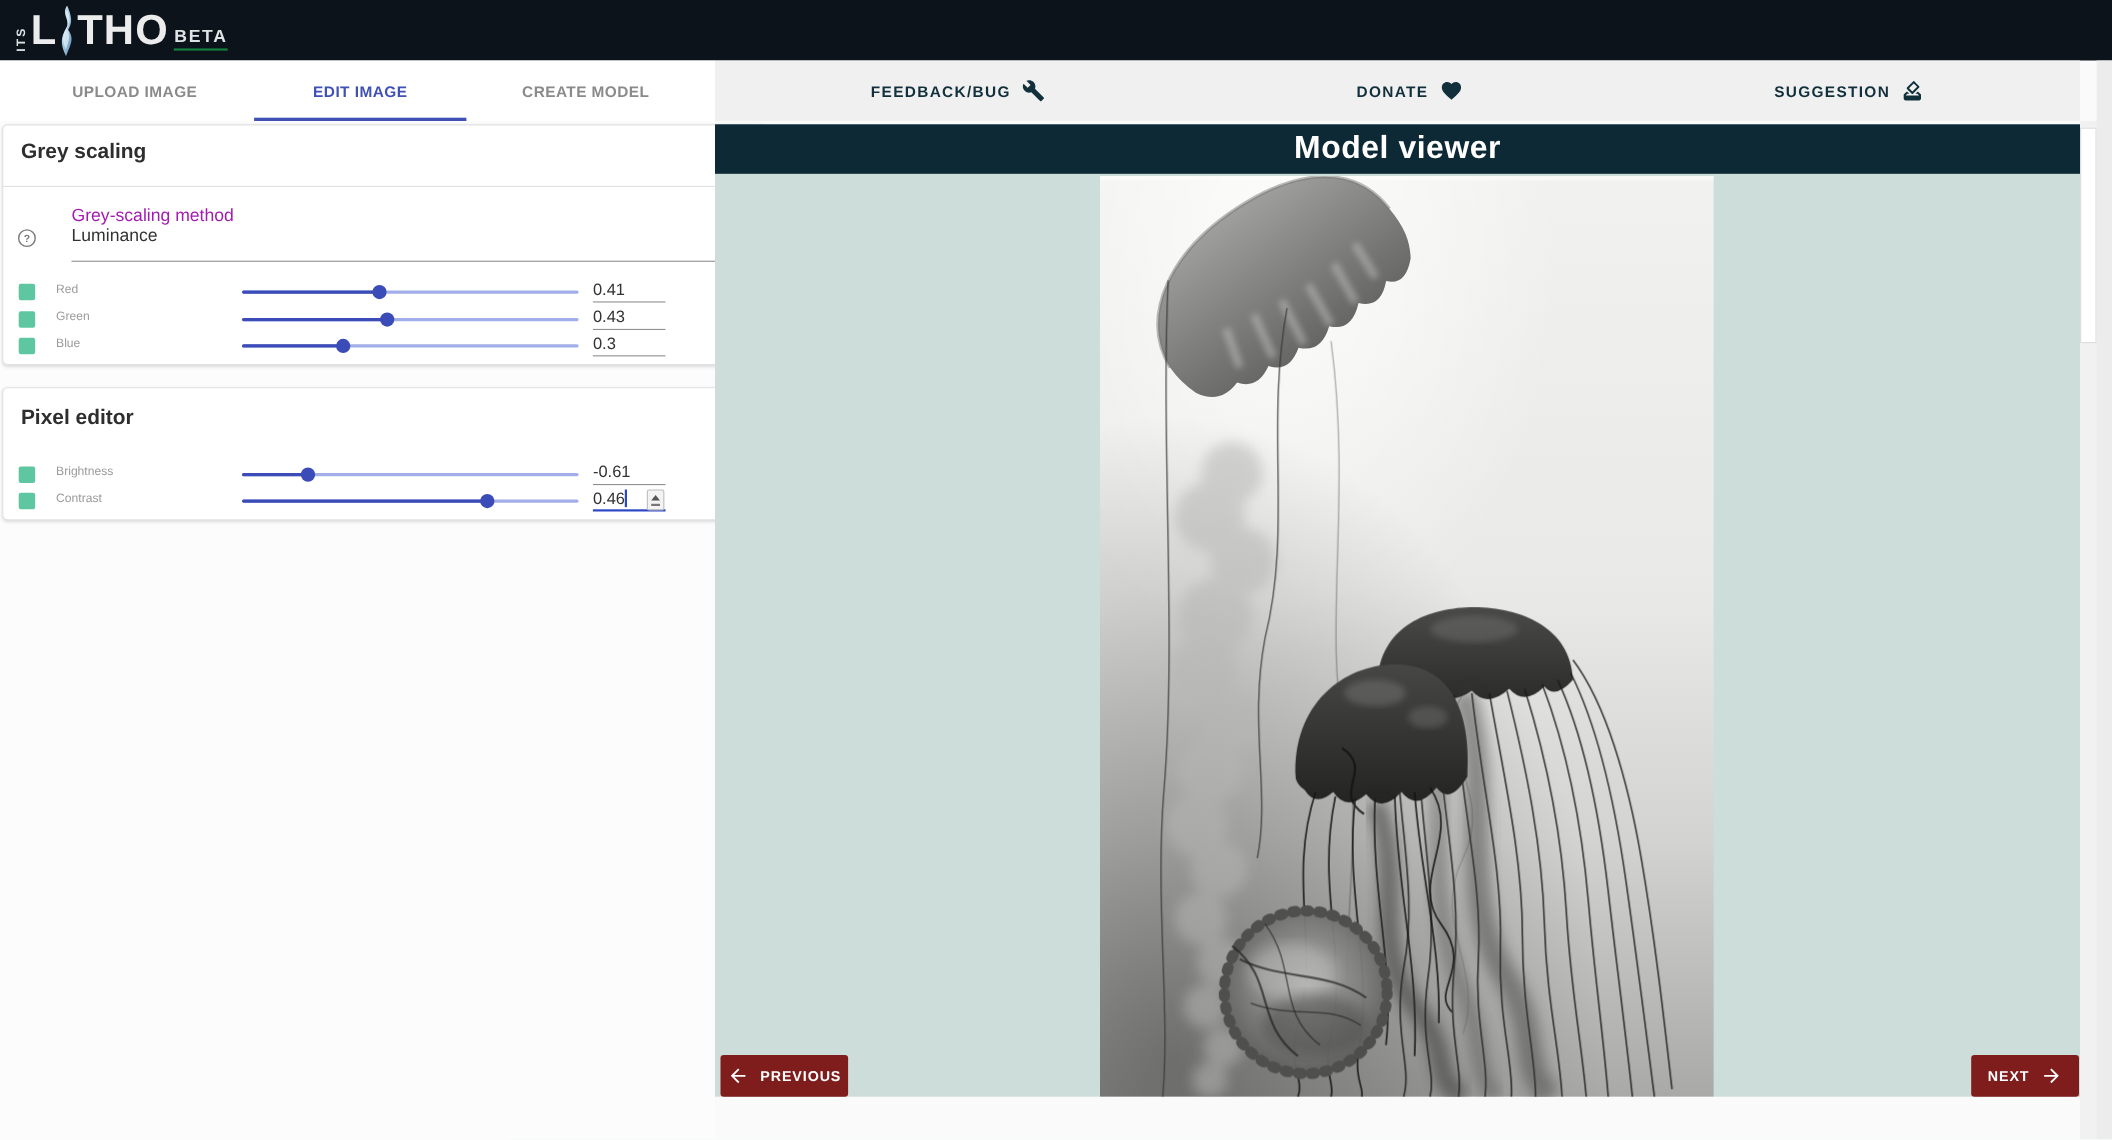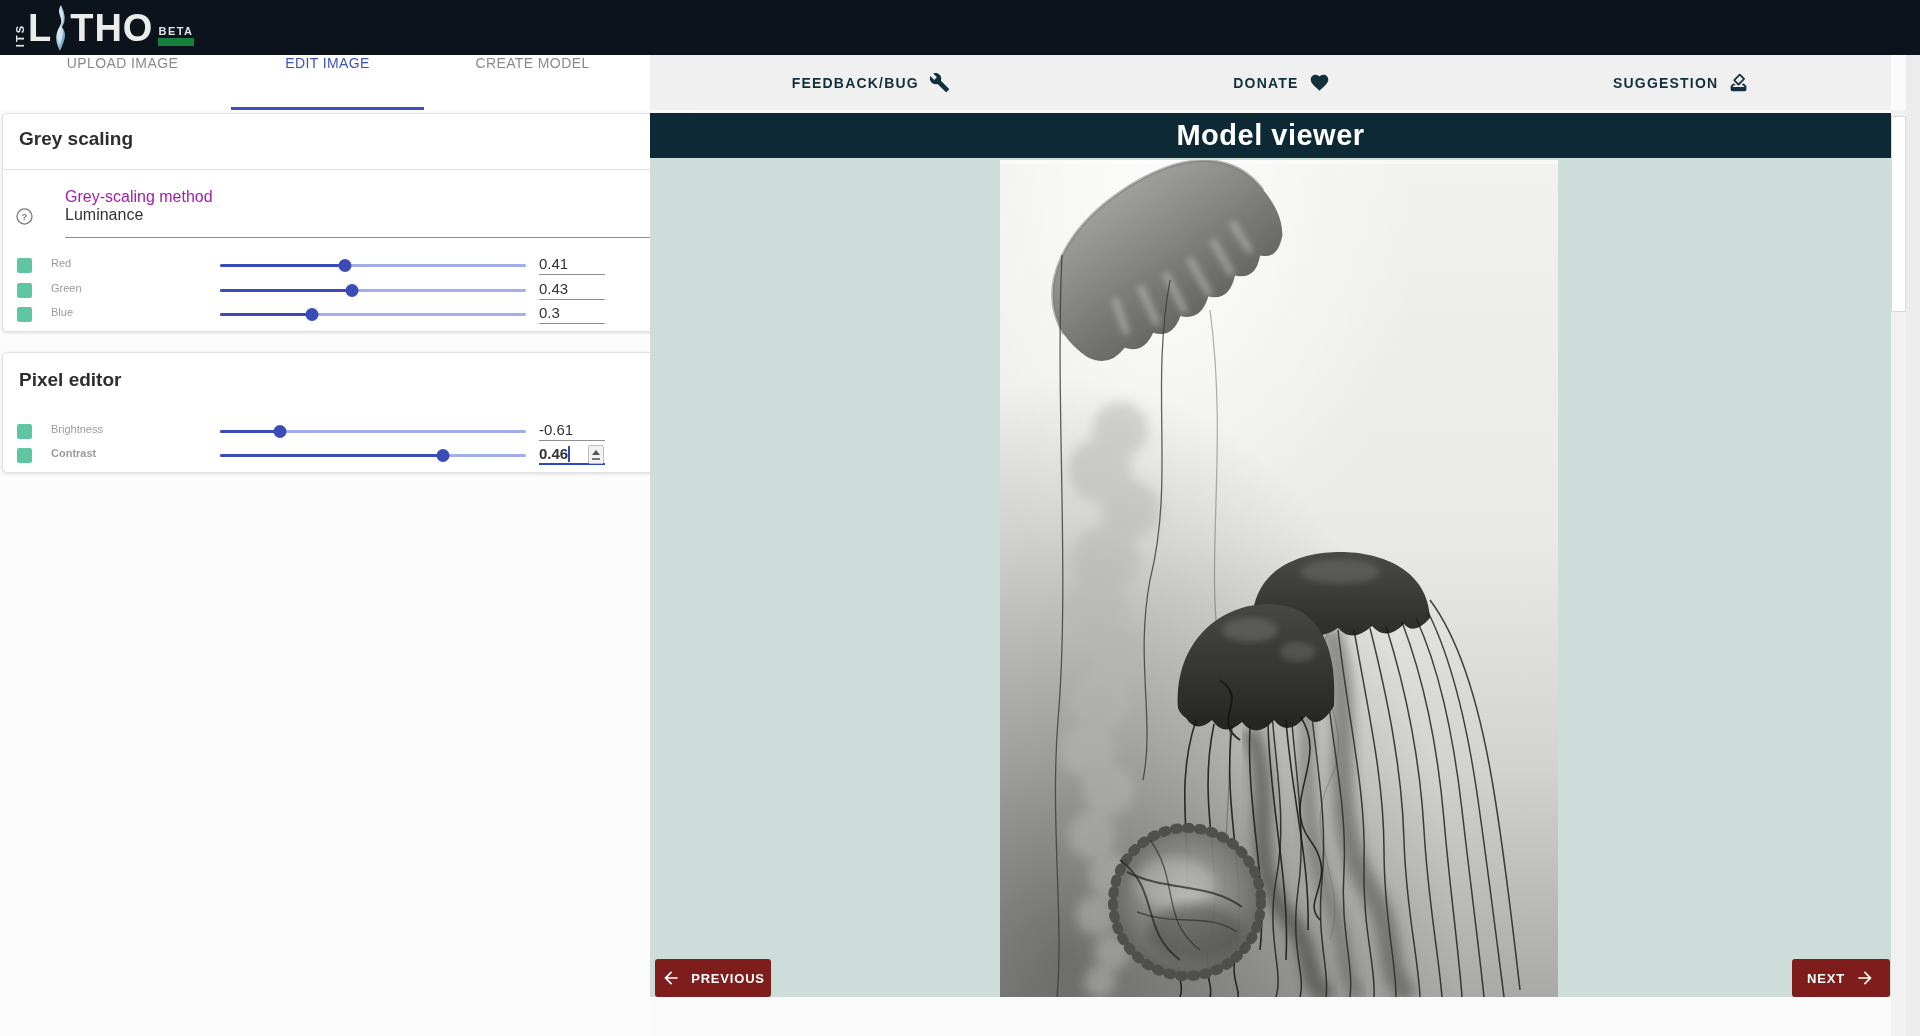--- a/index.html
+++ b/index.html
@@ -8,28 +8,28 @@
          font-family:"Liberation Sans",sans-serif;background:#fafafa;}
 
   
   .topbar{position:absolute;left:0;top:0;width:1920px;height:55px;background:#0c131b;
           display:flex;align-items:center;padding-left:14px;}
   .logo{display:flex;align-items:flex-end;height:52px;}
   .logo-its{writing-mode:vertical-rl;transform:rotate(180deg);font-size:11px;font-weight:700;
             color:#dfe3e6;letter-spacing:2px;margin:2px 2px 6px 0;}
   .logo-big{font-size:38px;font-weight:800;color:#ececec;letter-spacing:1px;line-height:52px;}
   .logo-flame{width:20px;height:46px;margin:0 -1px 3px -1px;}
-  .logo-beta{font-size:11px;font-weight:700;color:#dfe3e6;letter-spacing:1.5px;
-             border-bottom:8px solid #15803d;margin:0 0 8px 5px;padding-bottom:1px;}
+  .logo-beta{font-size:16px;font-weight:700;color:#dfe3e6;letter-spacing:1.5px;
+             border-bottom:2px solid #15803d;margin:0 0 8px 5px;padding-bottom:1px;}
 
   
   .tabstrip{position:absolute;left:0;top:55px;width:650px;height:55px;background:#ffffff;
             display:flex;padding-left:20px;}
-  .tab{width:205px;height:55px;display:flex;align-items:flex-start;justify-content:center;
-       font-size:14px;font-weight:400;letter-spacing:.4px;color:#8a8a8a;position:relative;cursor:pointer;}
+  .tab{width:205px;height:55px;display:flex;align-items:center;justify-content:center;
+       font-size:14px;font-weight:700;letter-spacing:.4px;color:#8a8a8a;position:relative;cursor:pointer;}
   .tab.active{color:#3f51b5;}
   .tab.active .tab-underline{position:absolute;left:6px;right:6px;bottom:0;height:3px;background:#3f51b5;}
 
   .actionstrip{position:absolute;left:650px;top:55px;width:1241px;height:55px;background:#f0f0f0;
                display:flex;align-items:center;justify-content:space-around;}
   .actionbtn{display:flex;align-items:center;gap:10px;font-size:14px;font-weight:700;
              letter-spacing:1.2px;color:#12303c;cursor:pointer;}
   .actionbtn svg{width:21px;height:21px;fill:#12303c;}
 
   
@@ -215,21 +215,21 @@
         <span class="cb"></span>
         <span class="slabel">Brightness</span>
         <div class="track">
           <div class="rest"></div>
           <div class="fill" style="width: 19.5%;"></div>
           <div class="thumb" style="left: 19.5%;"></div>
         </div>
         <div class="val">-0.61</div>
       </div>
 
-      <div class="srow" style="top:92px;font-weight:bold;">
+      <div class="srow" style="top:92px;">
         <span class="cb"></span>
         <span class="slabel">Contrast</span>
         <div class="track">
           <div class="rest"></div>
           <div class="fill" style="width: 73%;"></div>
           <div class="thumb" style="left: 73%;"></div>
         </div>
         <div class="val focused">
           <span>0.46</span><span class="caret-bar"></span>
           <span class="spin">

